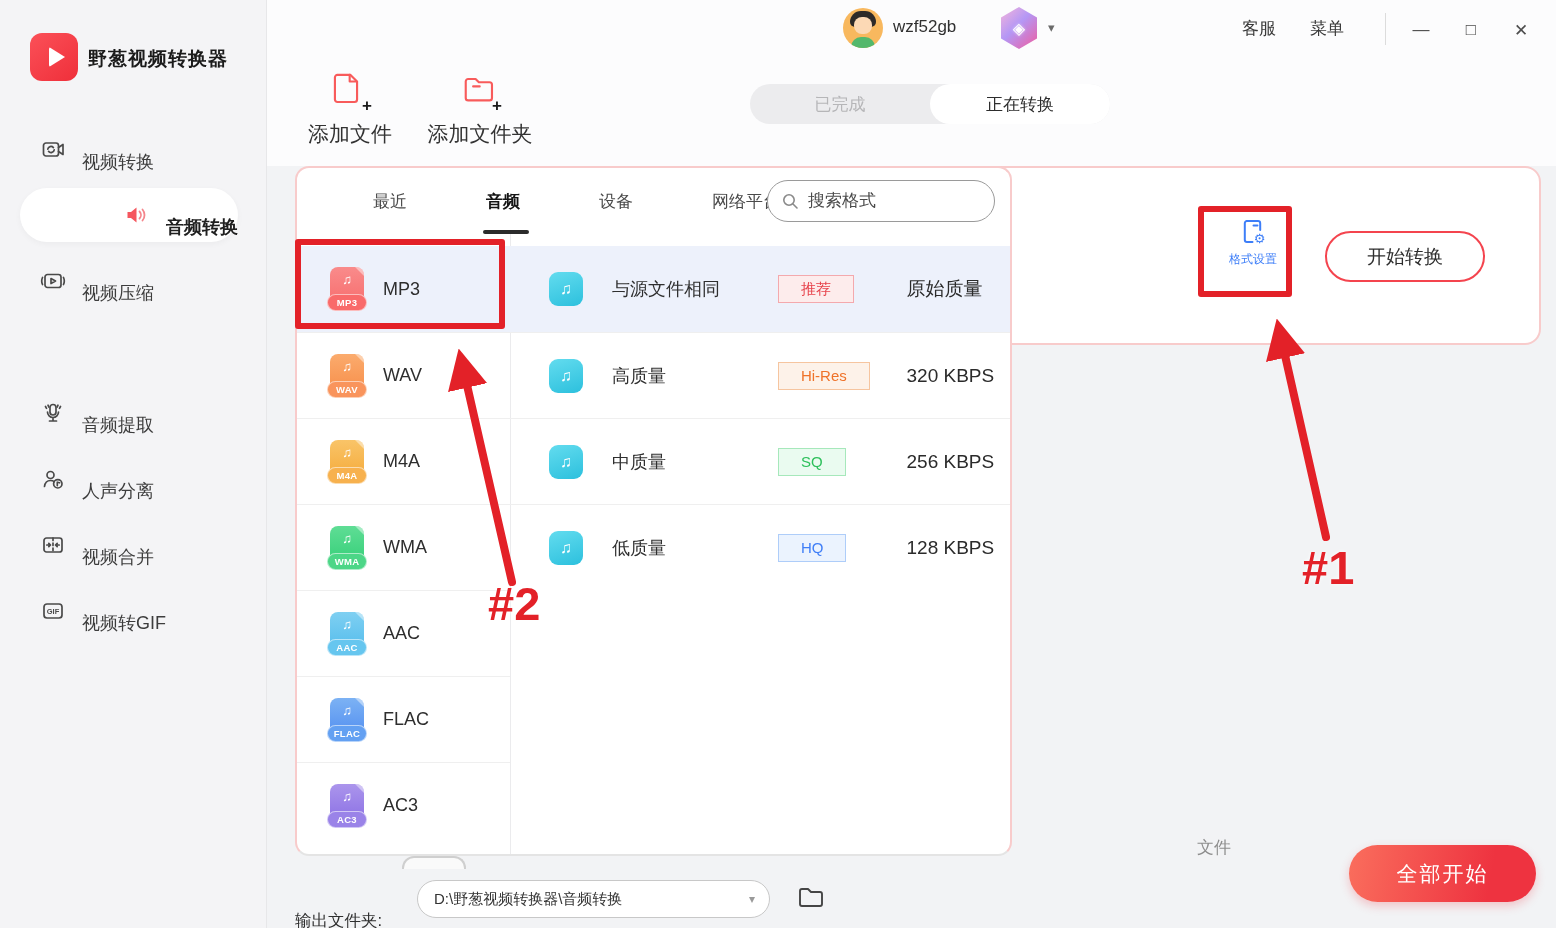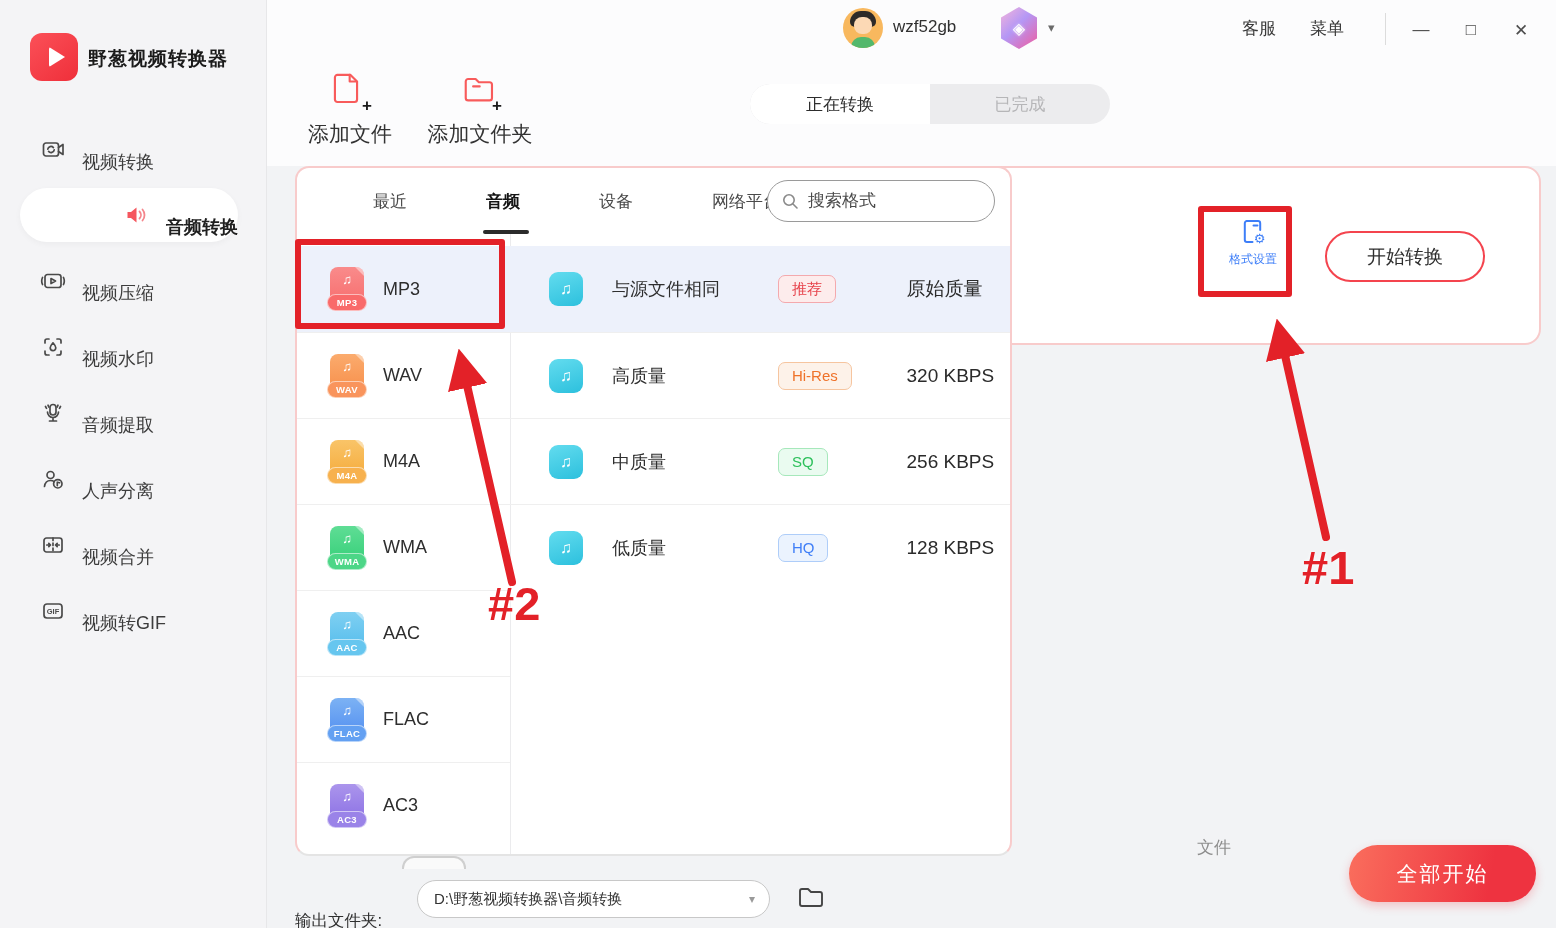--- a/index.html
+++ b/index.html
@@ -92,21 +92,21 @@
 
   
   .q-col { position:absolute; left:213px; top:78px; width:685px; }
   .q-row { height:86px; display:flex; align-items:center; position:relative; cursor:pointer; }
   .q-row + .q-row { border-top:1px solid #efefef; }
   .q-row.sel { background:#edf1fb; }
   .q-icon { margin-left:39px; width:34px; height:34px; border-radius:9px; background:linear-gradient(160deg,#63dcef,#2cc0dd);
             display:flex; align-items:center; justify-content:center; color:#fff; font-size:16px; flex:0 0 34px; }
   .q-label { margin-left:29px; width:168px; font-size:18px; color:#2f2f2f; }
   .q-badge-wrap { width:112px; }
-  .q-badge { display:inline-block; padding:4px 13px; border-radius:7px; font-size:15px; line-height:1.2; white-space:nowrap; }
+  .q-badge { display:inline-block; padding:4px 22px; border-radius:0; font-size:15px; line-height:1.2; white-space:nowrap; }
   .b-red    { color:#e7444d; border:1px solid #f4a9ad; background:#fdecec; }
   .b-orange { color:#ef7229; border:1px solid #f6c59f; background:#fdf2e9; }
   .b-green  { color:#2dc05b; border:1px solid #a6e8bb; background:#eafbf0; }
   .b-blue   { color:#3f7ef7; border:1px solid #aecdf9; background:#ebf3fe; }
   .q-value { margin-left:18px; width:200px; font-size:19px; color:#2b2b2b; }
   .q-edit { margin-left:auto; margin-right:68px; cursor:pointer; display:flex; }
 
   
   .annot-box { border:6px solid #e32128; border-radius:3px; z-index:20; pointer-events:none; }
   #box2 { left:295px; top:239px; width:210px; height:90px; }
@@ -161,27 +161,20 @@
     <span class="lbl">音频转换</span>
   </div>
   <div class="abs nav-item" style="top:254px">
     <svg class="nav-ic ln" viewBox="0 0 26 26">
         <rect x="5" y="6.5" width="16" height="13" rx="2.5"></rect>
         <path d="M11 10.5l4.5 2.5-4.5 2.5z"></path>
         <path d="M2.5 9.5c-1 2.2-1 4.8 0 7M23.5 9.5c1 2.2 1 4.8 0 7"></path>
       </svg>
     <span class="lbl">视频压缩</span>
   </div>
-  <div class="abs nav-item" style="top:320px">
-    <svg class="nav-ic ln" viewBox="0 0 26 26">
-        <path d="M5 9V7a2 2 0 0 1 2-2h2M17 5h2a2 2 0 0 1 2 2v2M21 17v2a2 2 0 0 1-2 2h-2M9 21H7a2 2 0 0 1-2-2v-2"></path>
-        <path d="M13 8.8c1.9 2.2 2.8 3.6 2.8 5a2.8 2.8 0 1 1-5.6 0c0-1.4.9-2.8 2.8-5z"></path>
-      </svg>
-    <span class="lbl">视频水印</span>
-  </div>
   <div class="abs nav-item" style="top:386px">
     <svg class="nav-ic ln" viewBox="0 0 26 26">
         <rect x="10" y="4.5" width="6" height="10.5" rx="3"></rect>
         <path d="M7.5 12a5.5 5.5 0 0 0 11 0M13 17.8V21M9.5 21h7"></path>
         <path d="M5.5 6.5l1 1.8M8 5.2l.8 1.8M20.5 6.5l-1 1.8M18 5.2l-.8 1.8"></path>
       </svg>
     <span class="lbl">音频提取</span>
   </div>
   <div class="abs nav-item" style="top:452px">
     <svg class="nav-ic ln" viewBox="0 0 26 26">
@@ -241,22 +234,22 @@
     <svg class="ln" width="40" height="40" viewBox="0 0 40 40" style="stroke:#f85b5b;stroke-width:2.6">
         <path d="M4 10a3 3 0 0 1 3-3h9l4 4h13a3 3 0 0 1 3 3v16a3 3 0 0 1-3 3H7a3 3 0 0 1-3-3z" transform="scale(.82) translate(3 4)"></path>
         <path d="M13 16h8" transform="scale(.82) translate(3 4)"></path>
       </svg>
     <span class="plus">+</span>
   </div>
   <div class="cap">添加文件夹</div>
 </div>
 
 <div class="abs conv-tabs">
+  <div class="conv-tab off">已完成</div>
   <div class="conv-tab on">正在转换</div>
-  <div class="conv-tab off">已完成</div>
 </div>
 
 <div class="abs action-panel">
   <div class="fmt-set-btn">
     <svg width="32" height="32" viewBox="0 0 32 32">
       <path d="M10 5h11a2.2 2.2 0 0 1 2.2 2.2V14" fill="none" stroke="#3d7ef8" stroke-width="2" stroke-linecap="round"></path>
       <path d="M10 5a2.2 2.2 0 0 0-2.2 2.2v16.6A2.2 2.2 0 0 0 10 26h5.5" fill="none" stroke="#3d7ef8" stroke-width="2" stroke-linecap="round"></path>
       <path d="M16.5 9.5h4" stroke="#3d7ef8" stroke-width="2" stroke-linecap="round"></path>
       <text x="22.5" y="27" text-anchor="middle" font-size="13" fill="#3d7ef8">⚙</text>
     </svg>

